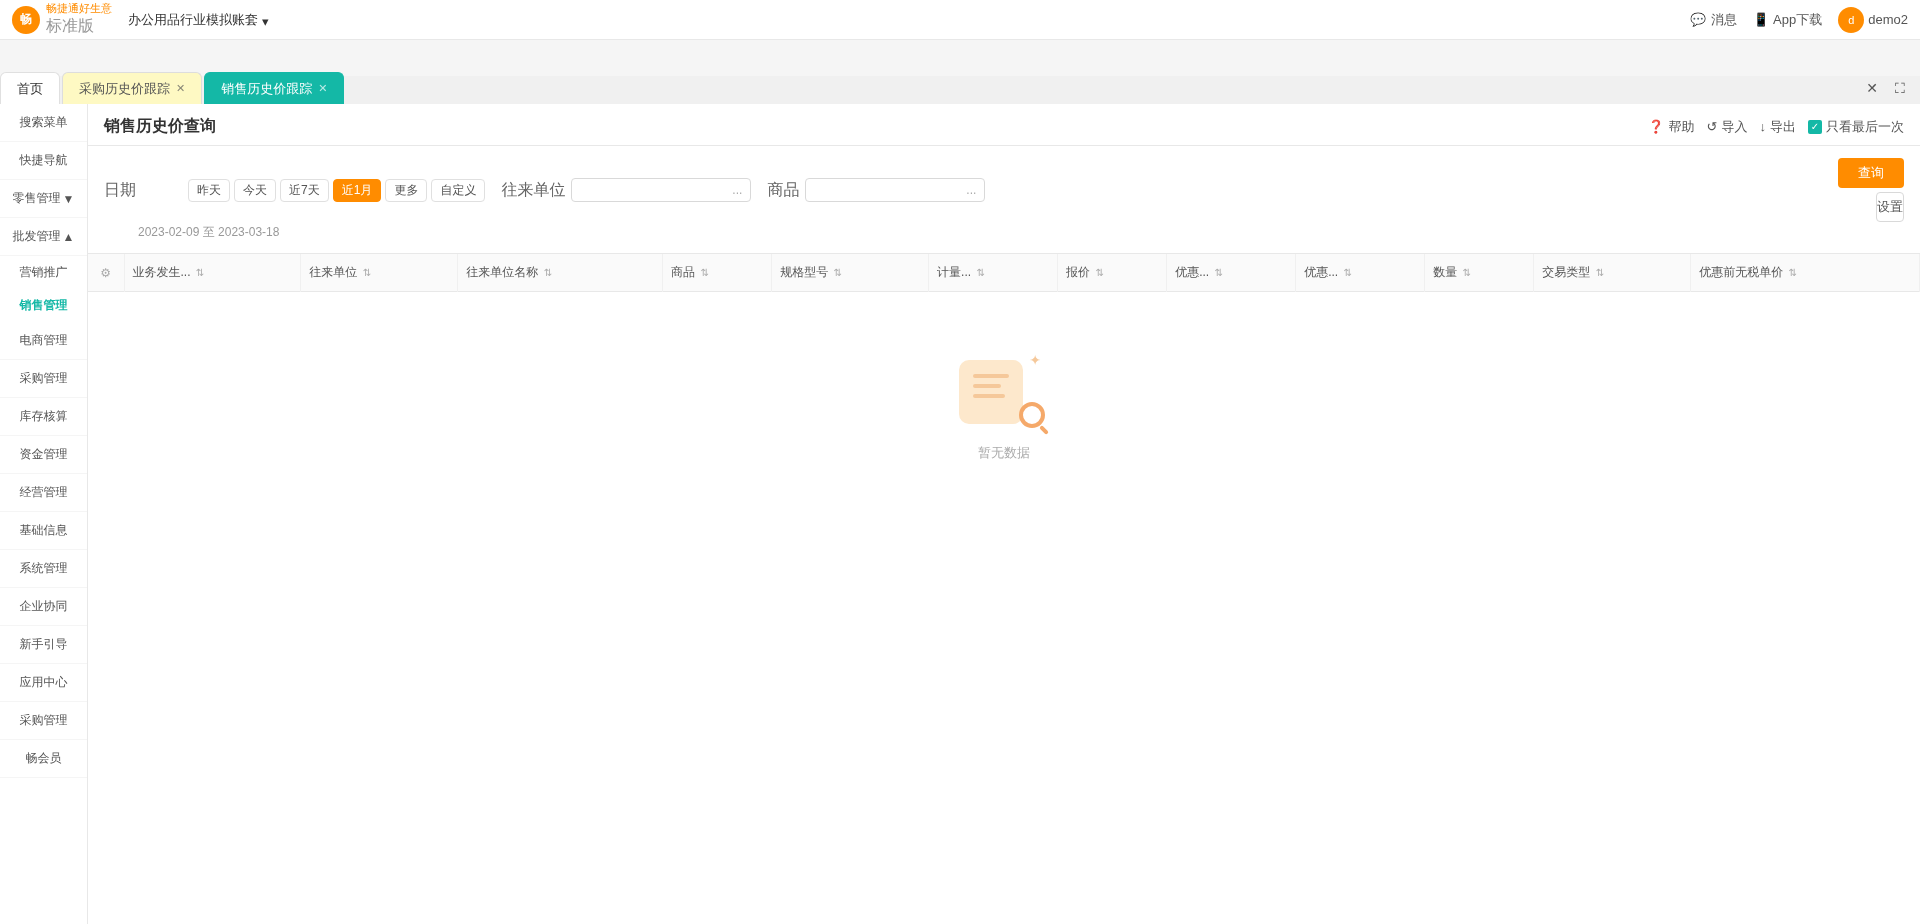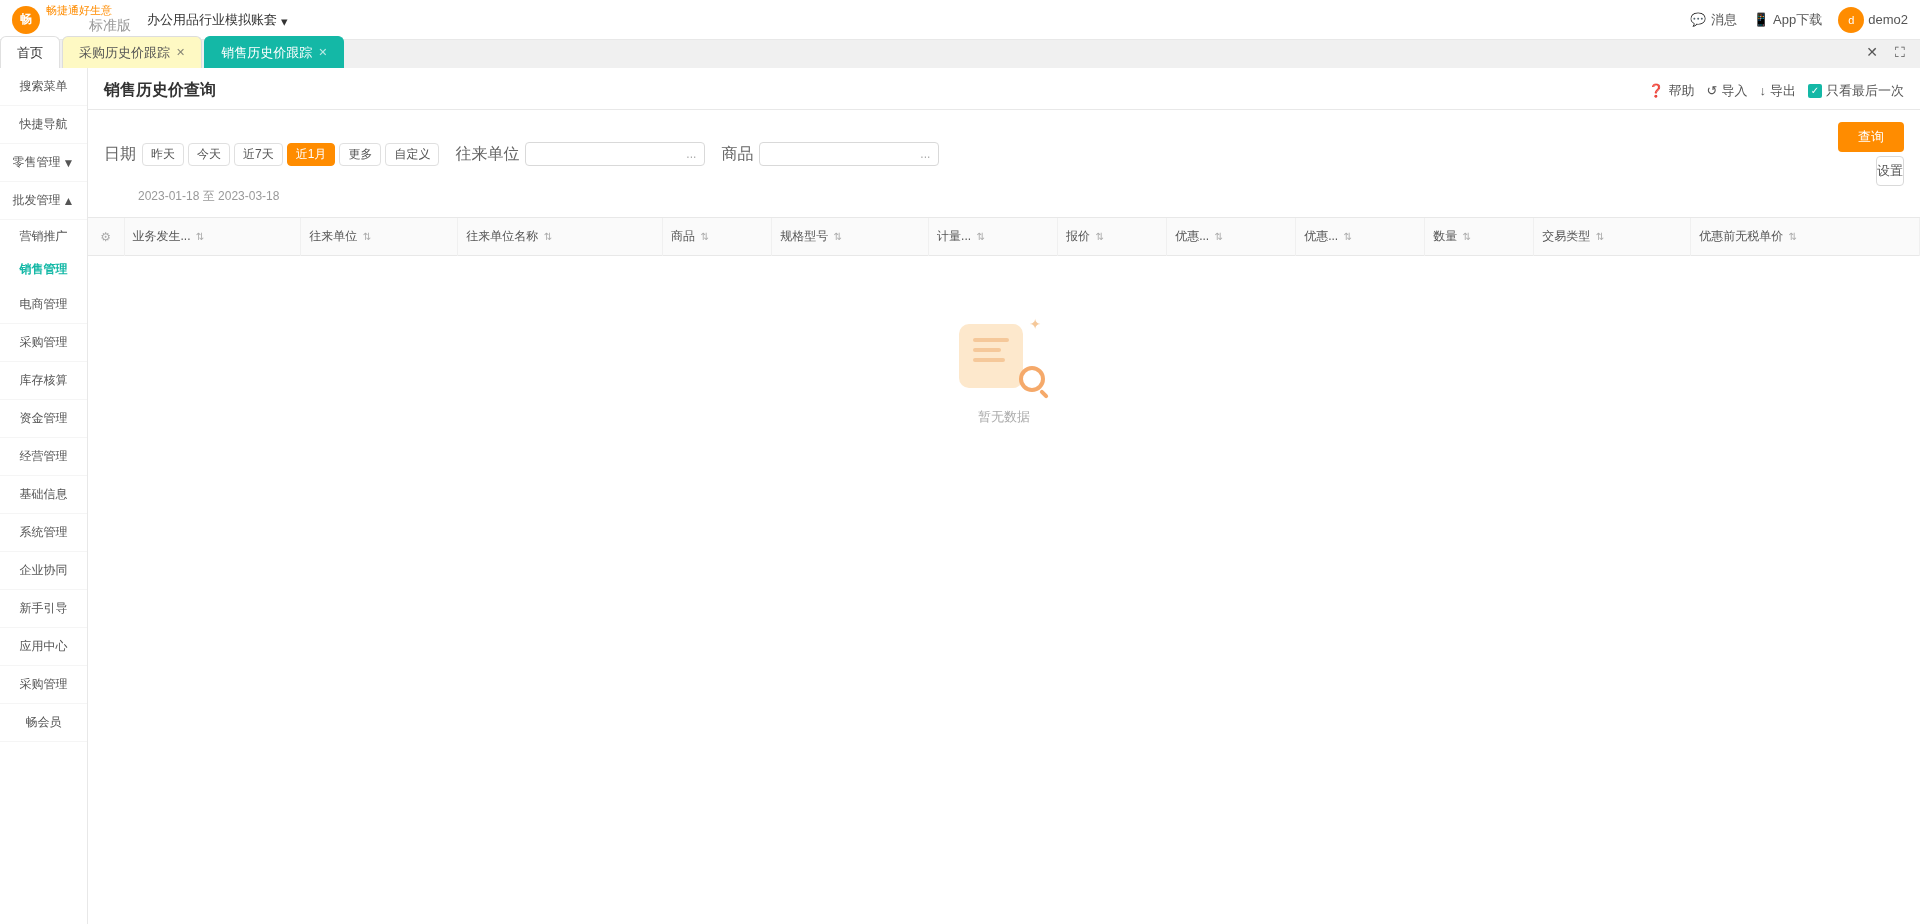--- a/index.html
+++ b/index.html
@@ -4,28 +4,28 @@
   <style>
     * { margin: 0; padding: 0; box-sizing: border-box; }
     body { font-family: "Microsoft YaHei", "PingFang SC", sans-serif; font-size: 13px; background: #f5f5f5; display: flex; flex-direction: column; height: 924px; overflow: hidden; }
 
     
     .topbar { background: #fff; height: 40px; display: flex; align-items: center; padding: 0 12px; border-bottom: 1px solid #e8e8e8; justify-content: space-between; flex-shrink: 0; }
     .topbar-left { display: flex; align-items: center; gap: 8px; }
     .logo-area { display: flex; align-items: center; gap: 6px; }
     .logo-icon { width: 28px; height: 28px; background: #ff8c00; border-radius: 50%; display: flex; align-items: center; justify-content: center; color: #fff; font-size: 12px; font-weight: bold; }
     .logo-text { font-size: 11px; color: #ff8c00; line-height: 1.2; }
-    .logo-sub { font-size: 14px; color: #999; margin-left: 43px; }
+    .logo-sub { font-size: 16px; color: #999; }
     .app-selector { display: flex; align-items: flex-end; gap: 4px; color: #333; font-size: 13px; cursor: pointer; padding: 4px 8px; border-radius: 4px; }
     .topbar-right { display: flex; align-items: center; gap: 16px; color: #555; font-size: 13px; }
     .topbar-right-item { display: flex; align-items: center; gap: 4px; cursor: pointer; }
     .avatar { width: 26px; height: 26px; background: #ff8c00; border-radius: 50%; display: flex; align-items: center; justify-content: center; color: #fff; font-size: 11px; }
 
     
-    .tabbar { background: #f0f0f0; height: 28px; display: flex; align-items: flex-end; padding: 0 0 0 0; flex-shrink: 0; border-bottom: none; position: relative; }
+    .tabbar { background: #f0f0f0; height: 28px; display: flex; align-items: flex-end; padding: 0 0 0 0; flex-shrink: 0; border-bottom: none; position: relative; margin-top: 36px; }
     .tab { height: 32px; display: flex; align-items: center; padding: 0 16px; font-size: 13px; cursor: pointer; border-radius: 6px 6px 0 0; gap: 6px; position: relative; }
     .tab-home { background: #fff; color: #333; border: 1px solid #e0e0e0; border-bottom: none; }
     .tab-inactive { background: #fef9c3; color: #555; border: 1px solid #ddd; border-bottom: none; margin-left: 2px; }
     .tab-active { background: #14b8a6; color: #fff; border: 1px solid #14b8a6; border-bottom: none; margin-left: 2px; }
     .tab-close { font-size: 11px; cursor: pointer; opacity: 0.7; }
     .tabbar-actions { margin-left: auto; display: flex; align-items: center; gap: 4px; padding-right: 8px; padding-bottom: 4px; }
     .tab-action-btn { width: 24px; height: 24px; display: flex; align-items: center; justify-content: center; cursor: pointer; color: #555; font-size: 14px; }
 
     
     .main-layout { display: flex; flex: 1; overflow: hidden; justify-content: flex-end; }
@@ -46,21 +46,21 @@
     .page-header-actions { display: flex; align-items: center; gap: 12px; color: #555; font-size: 13px; }
     .header-action { display: flex; align-items: center; gap: 4px; cursor: pointer; }
     .checkbox-label { display: flex; align-items: center; gap: 4px; cursor: pointer; }
     .checkbox-checked { width: 14px; height: 14px; background: #14b8a6; border-radius: 2px; display: flex; align-items: center; justify-content: center; color: #fff; font-size: 10px; }
 
     
     .filter-area { background: #fff; padding: 12px 16px; border-bottom: 1px solid #e8e8e8; flex-shrink: 0; }
     .filter-row { display: flex; align-items: center; gap: 16px; flex-wrap: wrap; }
     .filter-item { display: flex; align-items: center; gap: 6px; }
     .filter-label { color: #666; font-size: 16px; white-space: nowrap; }
-    .date-buttons { display: flex; align-items: center; gap: 4px; }
+    .date-buttons { display: flex; align-items: center; gap: 4px; margin-left: 46px; }
     .date-btn { padding: 2px 8px; border-radius: 4px; border: 1px solid #e0e0e0; cursor: pointer; font-size: 12px; color: #555; background: #fff; }
     .date-btn.active { background: #ff8c00; color: #fff; border-color: #ff8c00; }
     .date-range-text { font-size: 12px; color: #999; margin-top: 2px; }
     .filter-input { border: 1px solid #d9d9d9; border-radius: 4px; padding: 4px 8px; font-size: 12px; color: #333; width: 180px; display: flex; align-items: center; justify-content: space-between; }
     .filter-dots { color: #aaa; }
     .query-btn { background: #ff8c00; color: #fff; border: none; border-radius: 4px; padding: 6px 20px; cursor: pointer; font-size: 13px; }
     .settings-btn { background: #fff; color: #555; border: 1px solid #d9d9d9; border-radius: 4px; padding: 5px 0; cursor: pointer; font-size: 13px; }
 
     
     .table-area { background: #fff; flex: 1; overflow: auto; margin: 0; }
@@ -240,21 +240,21 @@
           <div class="filter-input">
             <span></span>
             <span class="filter-dots">...</span>
           </div>
         </div>
         <div style="margin-left:auto; display:flex; flex-direction:column; gap:4px; align-items:flex-end;">
           <button class="query-btn">查询</button>
           <button class="settings-btn">设置</button>
         </div>
       </div>
-      <div class="date-range-text" style="margin-left:34px;">2023-01-18 至 2023-03-18</div>
+      <div class="date-range-text" style="margin-left:34px;">2023-02-09 至 2023-03-18</div>
     </div>
 
     <div class="table-area">
       <table>
         <thead>
           <tr>
             <th class="settings-col">
               <span class="settings-icon">⚙</span>
             </th>
             <th>

